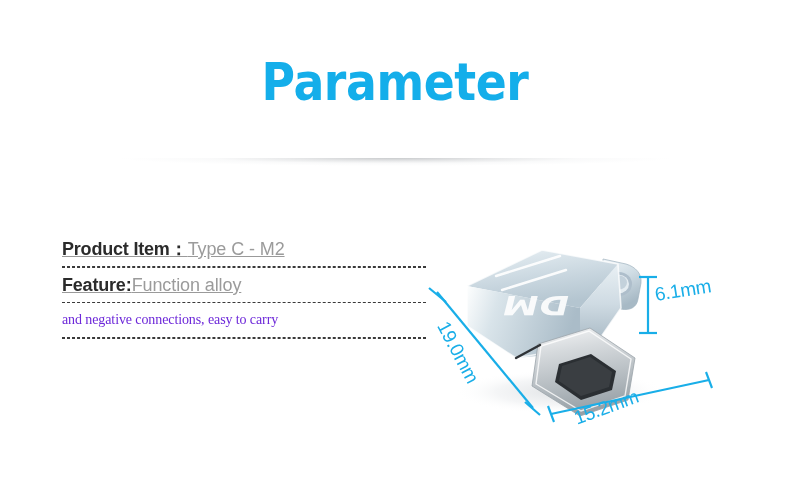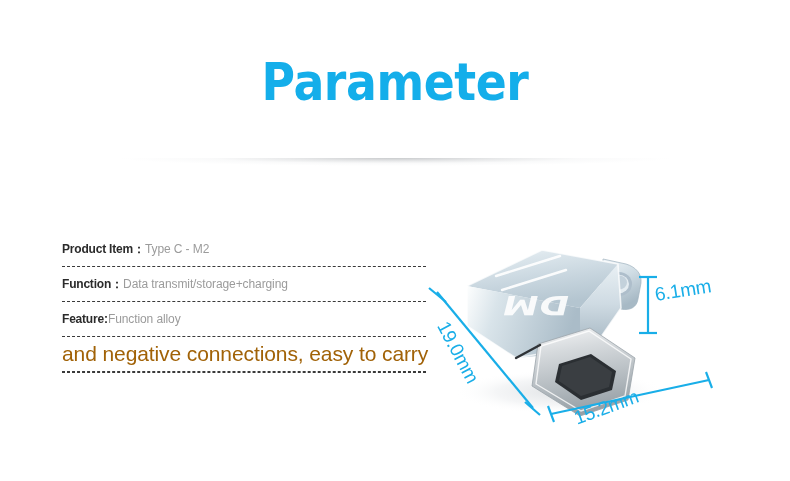--- a/index.html
+++ b/index.html
@@ -57,46 +57,48 @@
     left: 62px;
     top: 232px;
     width: 364px;
   }
   .spec-row {
     position: relative;
     padding: 0;
   }
   .spec-line {
     display: block;
-    font-size: 12px;
+    font-size: 18px;
     line-height: 34px;
     white-space: nowrap;
     color: #9a9a9a;
+    text-decoration: underline;
   }
   .spec-label {
     font-weight: bold;
     color: #2b2b2b;
     letter-spacing: -0.2px;
   }
   .spec-colon {
     font-weight: bold;
     color: #2b2b2b;
   }
   .spec-value {
     color: #9b9b9b;
     font-weight: normal;
     letter-spacing: -0.1px;
   }
   .spec-cont {
     display: block;
-    font-size: 21px;
+    font-size: 14px;
     line-height: 34px;
-    color: #a16207;
+    color: #6d28d9;
     white-space: nowrap;
     letter-spacing: -0.1px;
+    font-family: Liberation Serif, serif;
   }
   .spec-sep {
     display: block;
     width: 364px;
     height: 0;
     border-top: 1px dashed #3a3a3a;
     margin: 0;
   }
 
   
@@ -147,23 +149,20 @@
   <div id="header-divider"></div>
 </div>
 
 <div id="spec-list">
 
   <div class="spec-row">
     <span class="spec-line"><span class="spec-label">Product Item</span><span class="spec-colon">：</span><span class="spec-value">Type C - M2</span></span>
   </div>
   <span class="spec-sep"></span>
 
-  <div class="spec-row">
-    <span class="spec-line"><span class="spec-label">Function</span><span class="spec-colon">：</span><span class="spec-value">Data transmit/storage+charging</span></span>
-  </div>
   <span class="spec-sep"></span>
 
   <div class="spec-row">
     <span class="spec-line"><span class="spec-label">Feature</span><span class="spec-colon">:</span><span class="spec-value">Function alloy</span></span>
   </div>
   <span class="spec-sep"></span>
 
   <div class="spec-row">
     <span class="spec-cont">and negative connections, easy to carry</span>
   </div>

